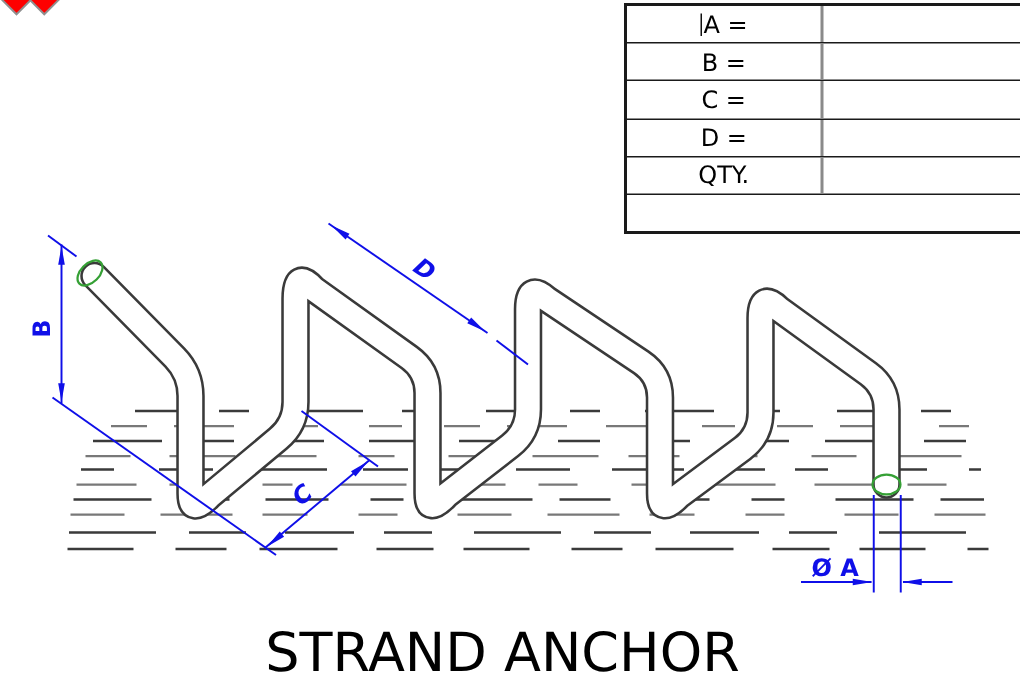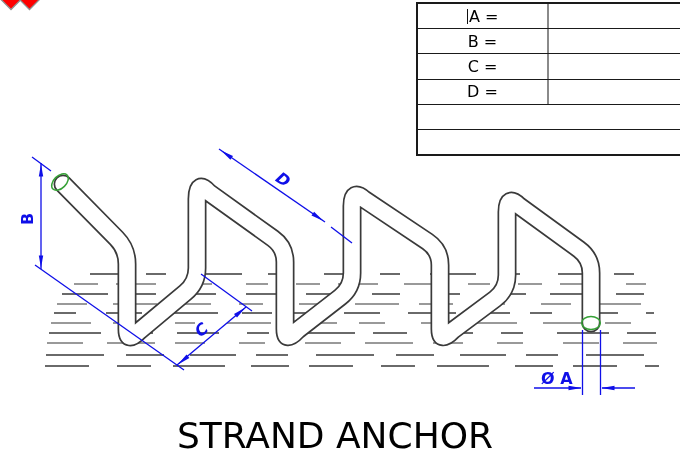--- a/index.html
+++ b/index.html
@@ -133,20 +133,23 @@
       </div>
     <div class="tvalue"></div>
   </div>
   <div class="trow">
     <div class="tlabel">
         <span>D =</span>
       </div>
     <div class="tvalue"></div>
   </div>
   <div class="trow">
+    <div class="tlabel">
+        <span>QTY.</span>
+      </div>
     <div class="tvalue"></div>
   </div>
   <div class="trow">
     <div class="tvalue"></div>
   </div>
 </div>
 
 <div class="drawing-title">STRAND ANCHOR</div>
 
 </body></html>

